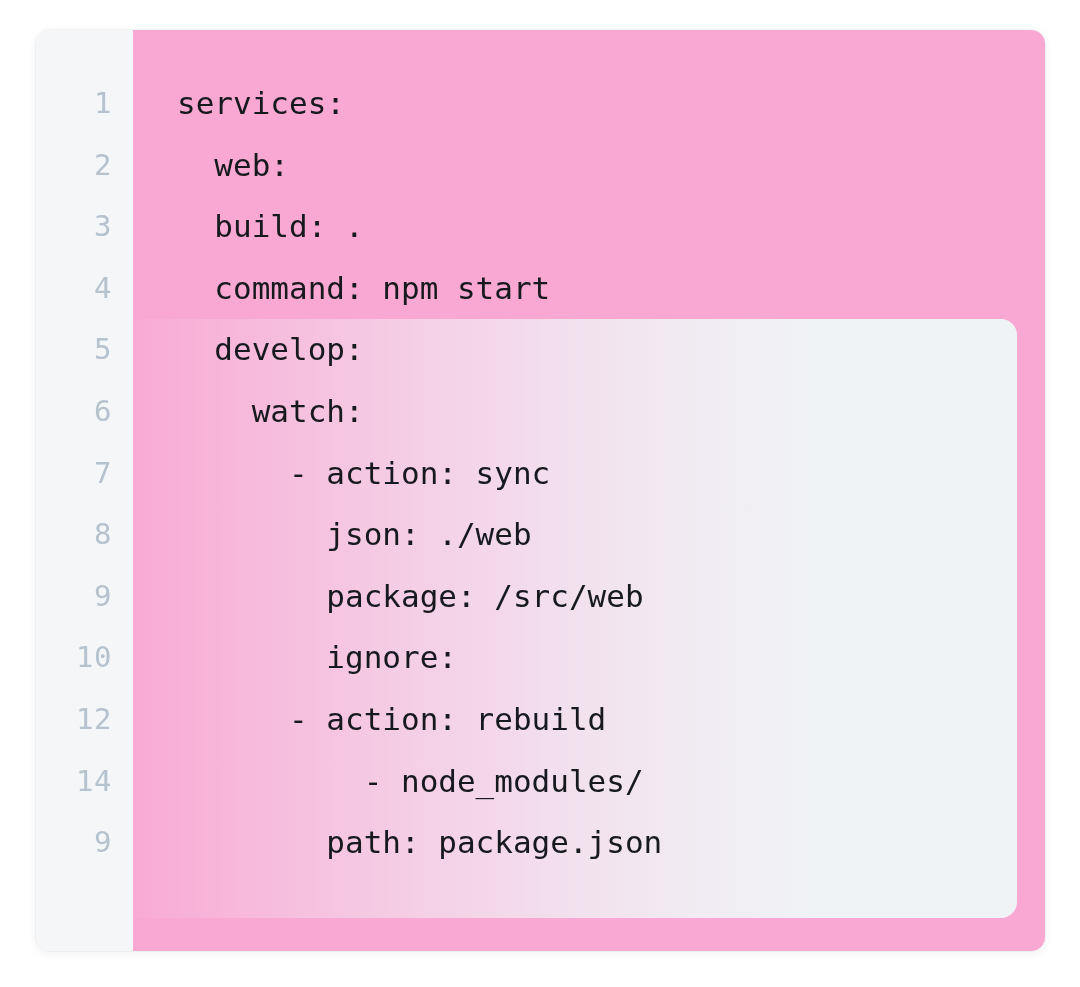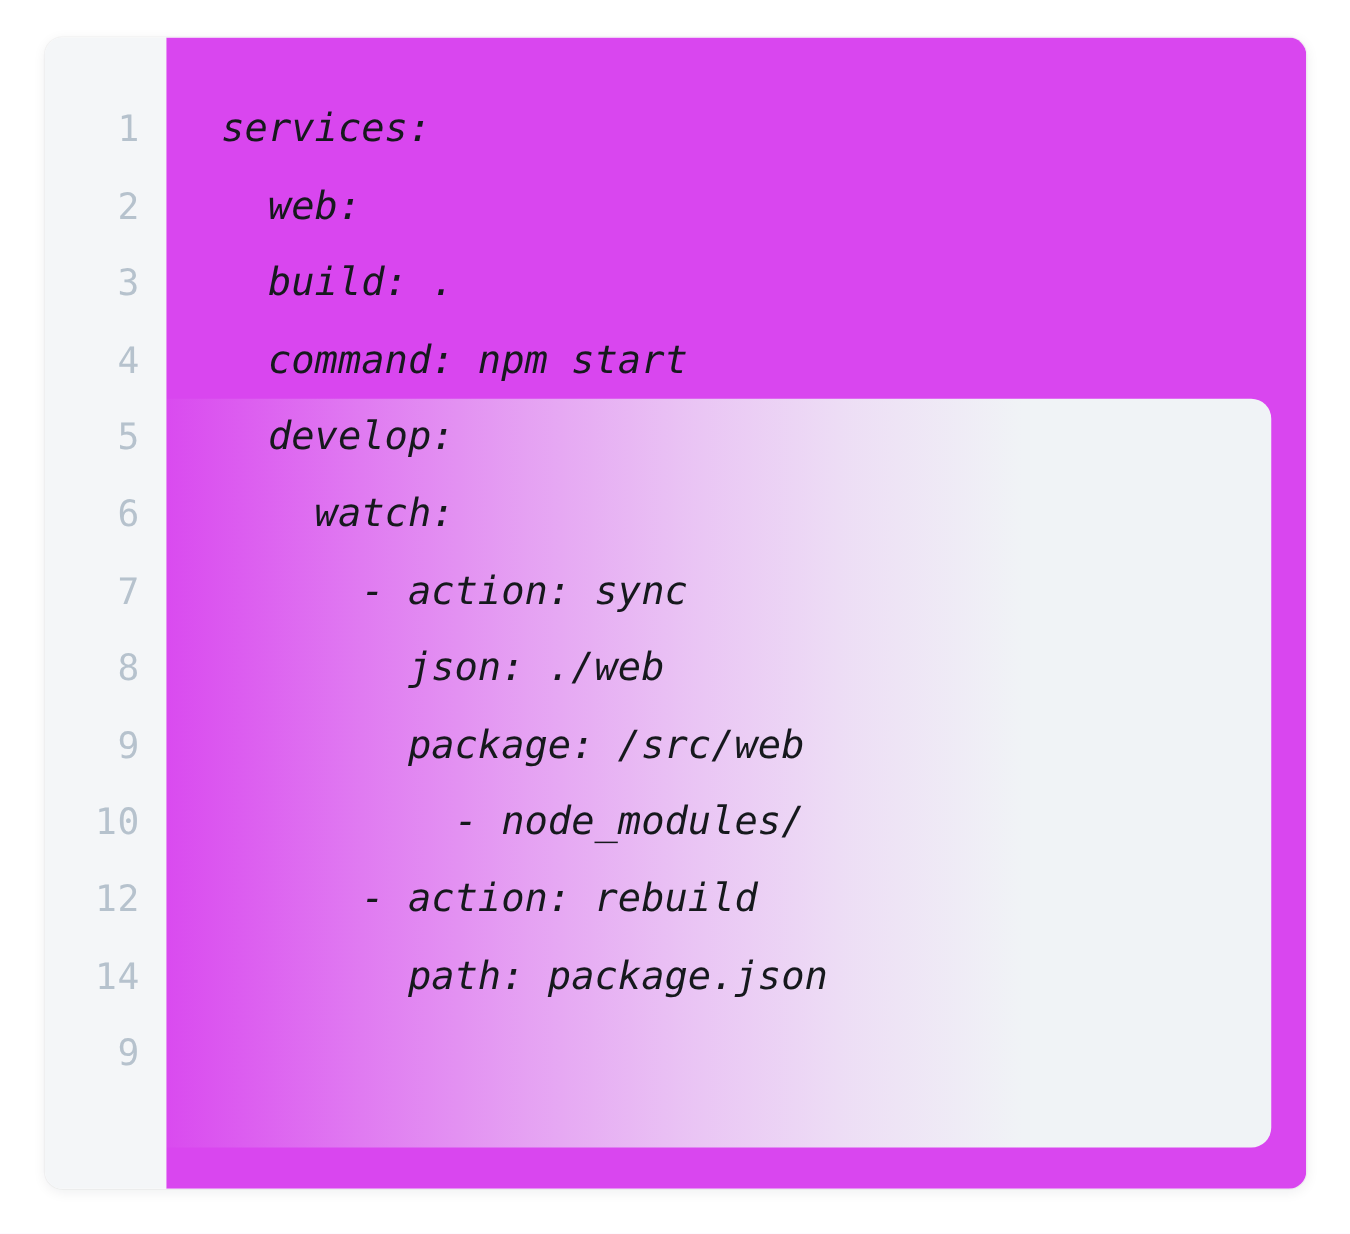--- a/index.html
+++ b/index.html
@@ -57,25 +57,24 @@
     font-size: 29px;
     color: #b6c2cd;
     letter-spacing: 0.5px;
     user-select: none;
   }
 
   
   .code-pane {
     position: relative;
     flex: 1 1 auto;
-    background: #d946ef;
+    background: #f9a8d4;
     padding-top: 43px;
     box-sizing: border-box;
     overflow: hidden;
-    font-style: italic;
   }
 
   
   .highlight-block {
     position: absolute;
     left: -15px;
     top: 289px;
     width: 899px;
     height: 599px;
     border-radius: 16px;
@@ -138,22 +137,23 @@
       <div class="code-lines">
         <div class="code-line">services:</div>
         <div class="code-line">  web:</div>
         <div class="code-line">  build: .</div>
         <div class="code-line">  command: npm start</div>
         <div class="code-line">  develop:</div>
         <div class="code-line">    watch:</div>
         <div class="code-line">      - action: sync</div>
         <div class="code-line">        json: ./web</div>
         <div class="code-line">        package: /src/web</div>
+        <div class="code-line">        ignore:</div>
+        <div class="code-line">      - action: rebuild</div>
         <div class="code-line">          - node_modules/</div>
-        <div class="code-line">      - action: rebuild</div>
         <div class="code-line">        path: package.json</div>
         <div class="code-line"></div>
       </div>
 
     </div>
 
   </div>
 
 </div>
 

